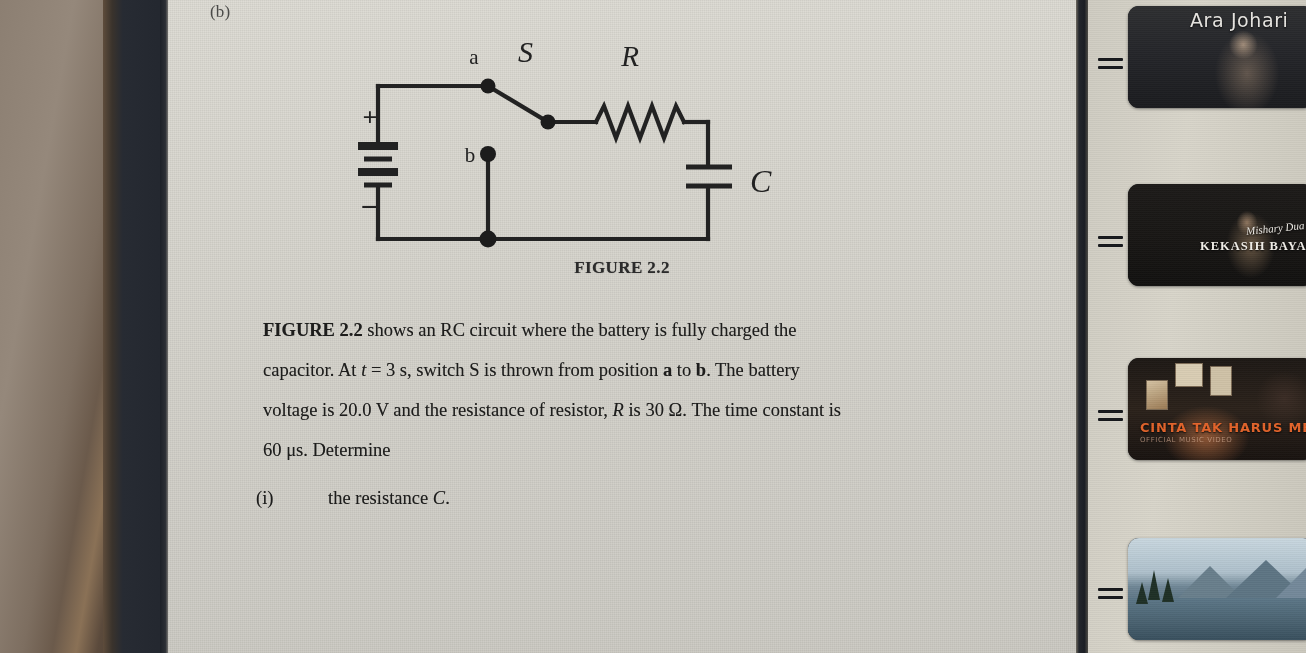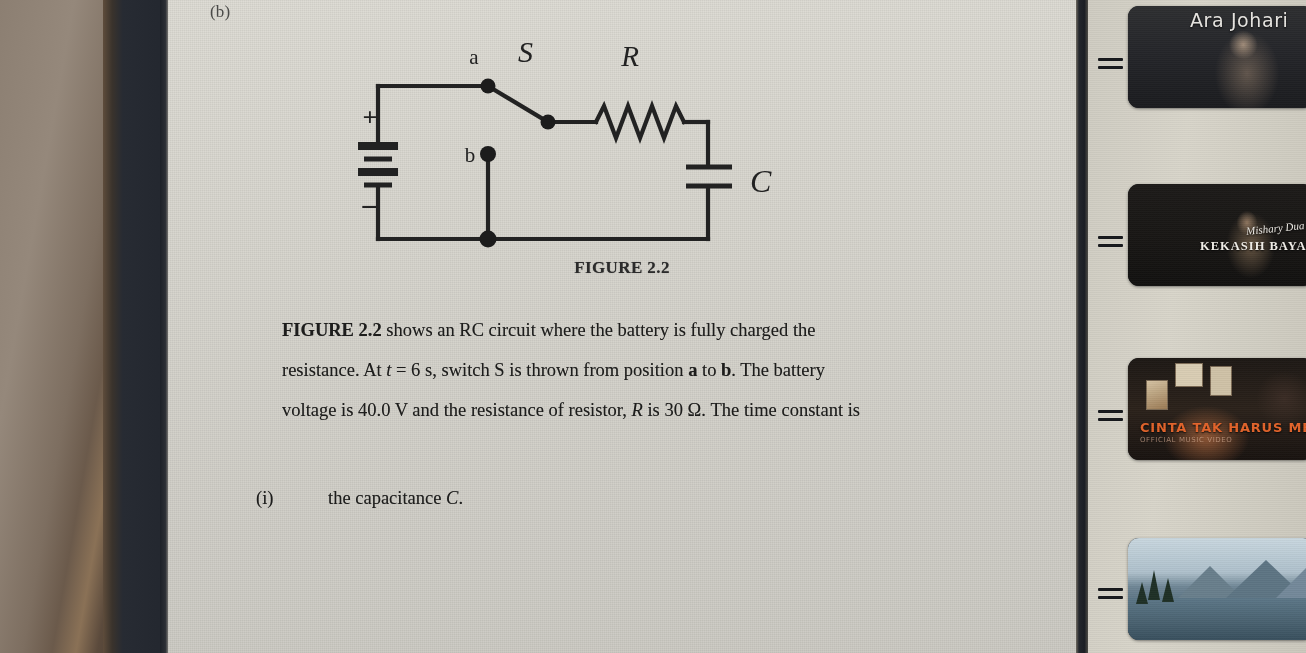--- a/index.html
+++ b/index.html
@@ -54,21 +54,20 @@
     position: absolute; text-align: center; width: 100%;
     top: 232px; font-size: 17px; font-weight: bold; color: #2b2b2b;
     letter-spacing: .4px; text-shadow: 0 0 1px rgba(0,0,0,.4);
   }
 
   
   .body-text {
     position: absolute; left: 95px; top: 310px; width: 760px;
     font-size: 18.5px; line-height: 40px; color: #1d1d1c;
     text-shadow: 0 0 .6px rgba(0,0,0,.35);
-    margin-left: 19px;
   }
   .body-text p { margin: 0; }
   .body-text b { font-weight: bold; }
   .italic { font-style: italic; }
 
   .qlist { position: absolute; left: 88px; top: 478px; width: 780px; }
   .qrow {
     display: flex; align-items: baseline;
     font-size: 18.5px; line-height: 41px; color: #1d1d1c;
     text-shadow: 0 0 .6px rgba(0,0,0,.35);
@@ -260,31 +259,32 @@
         </svg>
 
         <div class="cap-label">FIGURE 2.2</div>
       </div>
 
       <div class="body-text">
         <p>
           <b>FIGURE 2.2</b><span> shows an RC circuit where the battery is fully charged the</span>
         </p>
         <p>
-          <span>resistance. At </span><span class="italic">t</span><span> = 6 s, switch S is thrown from position </span><b>a</b><span> to </span><b>b</b><span>. The battery</span>
+          <span>capacitor. At </span><span class="italic">t</span><span> = 3 s, switch S is thrown from position </span><b>a</b><span> to </span><b>b</b><span>. The battery</span>
         </p>
         <p>
-          <span>voltage is 40.0 V and the resistance of resistor, </span><span class="italic">R</span><span> is 30 Ω. The time constant is</span>
+          <span>voltage is 20.0 V and the resistance of resistor, </span><span class="italic">R</span><span> is 30 Ω. The time constant is</span>
         </p>
+        <p>60 μs. Determine</p>
       </div>
 
       <div class="qlist">
         <div class="qrow">
           <span class="qnum">(i)</span>
-          <span class="qtxt"><span>the capacitance </span><span class="italic">C</span><span>.</span></span>
+          <span class="qtxt"><span>the resistance </span><span class="italic">C</span><span>.</span></span>
         </div>
       </div>
 
     </div>
   </div>
 
   <div class="side-divider"></div>
   <div class="scroll-track">
     
   </div>

